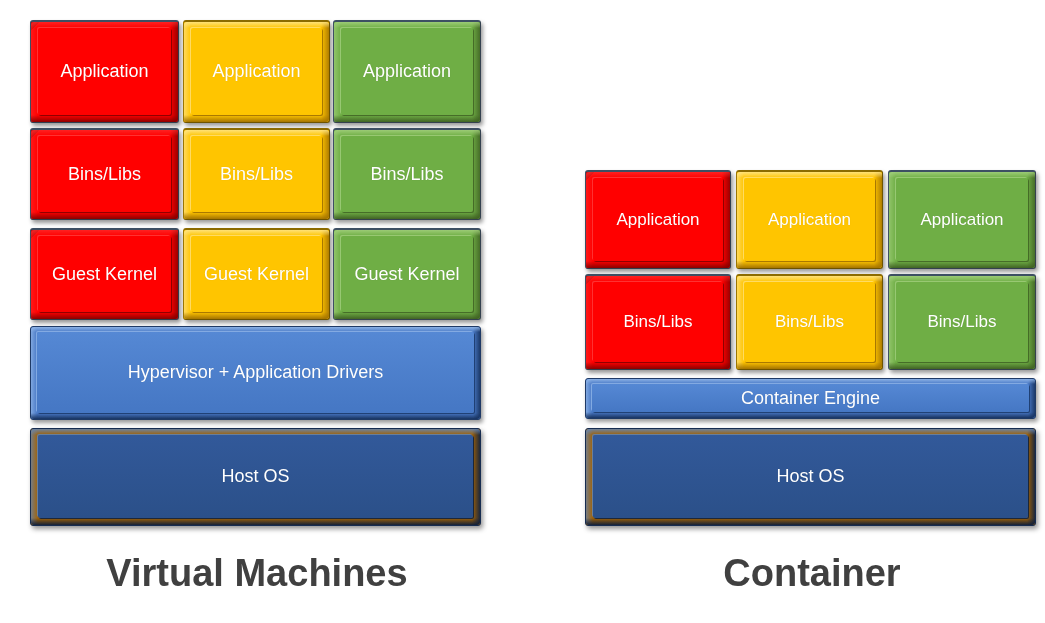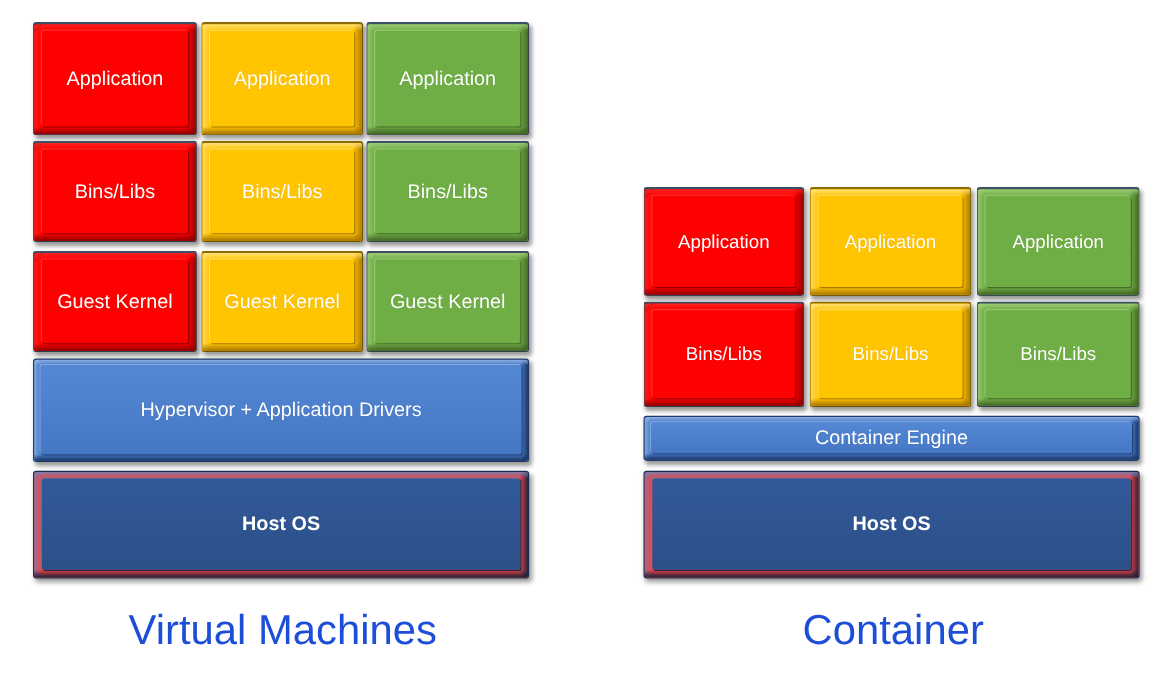--- a/index.html
+++ b/index.html
@@ -161,45 +161,44 @@
   .box.blue::before {
     background:
       linear-gradient(180deg, rgba(150,186,234,0.85) 0%, rgba(150,186,234,0) 5px),
       linear-gradient(0deg,  rgba(22,48,92,0.95) 0%, rgba(22,48,92,0) 6px),
       linear-gradient(90deg, rgba(150,186,234,0.7) 0%, rgba(150,186,234,0) 6px),
       linear-gradient(270deg,rgba(24,52,98,0.9) 0%, rgba(24,52,98,0) 7px);
   }
 
   
   .box.darkblue {
-    background-color: #ef4444;
+    background-color: #a16207;
     border: 1px solid #162c50;
     box-shadow: 2px 3px 5px rgba(0,0,0,0.42);
-    font-weight: bold;
   }
   .box.darkblue::after {
     left: 7px; top: 6px; right: 7px; bottom: 7px;
     background: linear-gradient(180deg, #32599a 0%, #2b5089 100%);
     box-shadow:
       -1px -1px 0 0 rgba(92,134,190,0.8),
        1px  1px 0 0 rgba(17,34,62,0.9);
   }
   .box.darkblue::before {
     background:
       linear-gradient(180deg, rgba(96,138,196,0.8) 0%, rgba(96,138,196,0) 6px),
       linear-gradient(0deg,  rgba(14,30,58,0.95) 0%, rgba(14,30,58,0) 7px),
       linear-gradient(90deg, rgba(96,138,196,0.65) 0%, rgba(96,138,196,0) 7px),
       linear-gradient(270deg,rgba(16,34,64,0.9) 0%, rgba(16,34,64,0) 8px);
   }
 
   
   .caption {
     position: absolute;
-    color: #1d4ed8;
-    font-weight: 400;
+    color: #404040;
+    font-weight: 700;
     text-align: center;
     white-space: nowrap;
     user-select: none;
   }
 </style>
 </head>
 <body>
 
 <div id="stage">
 

